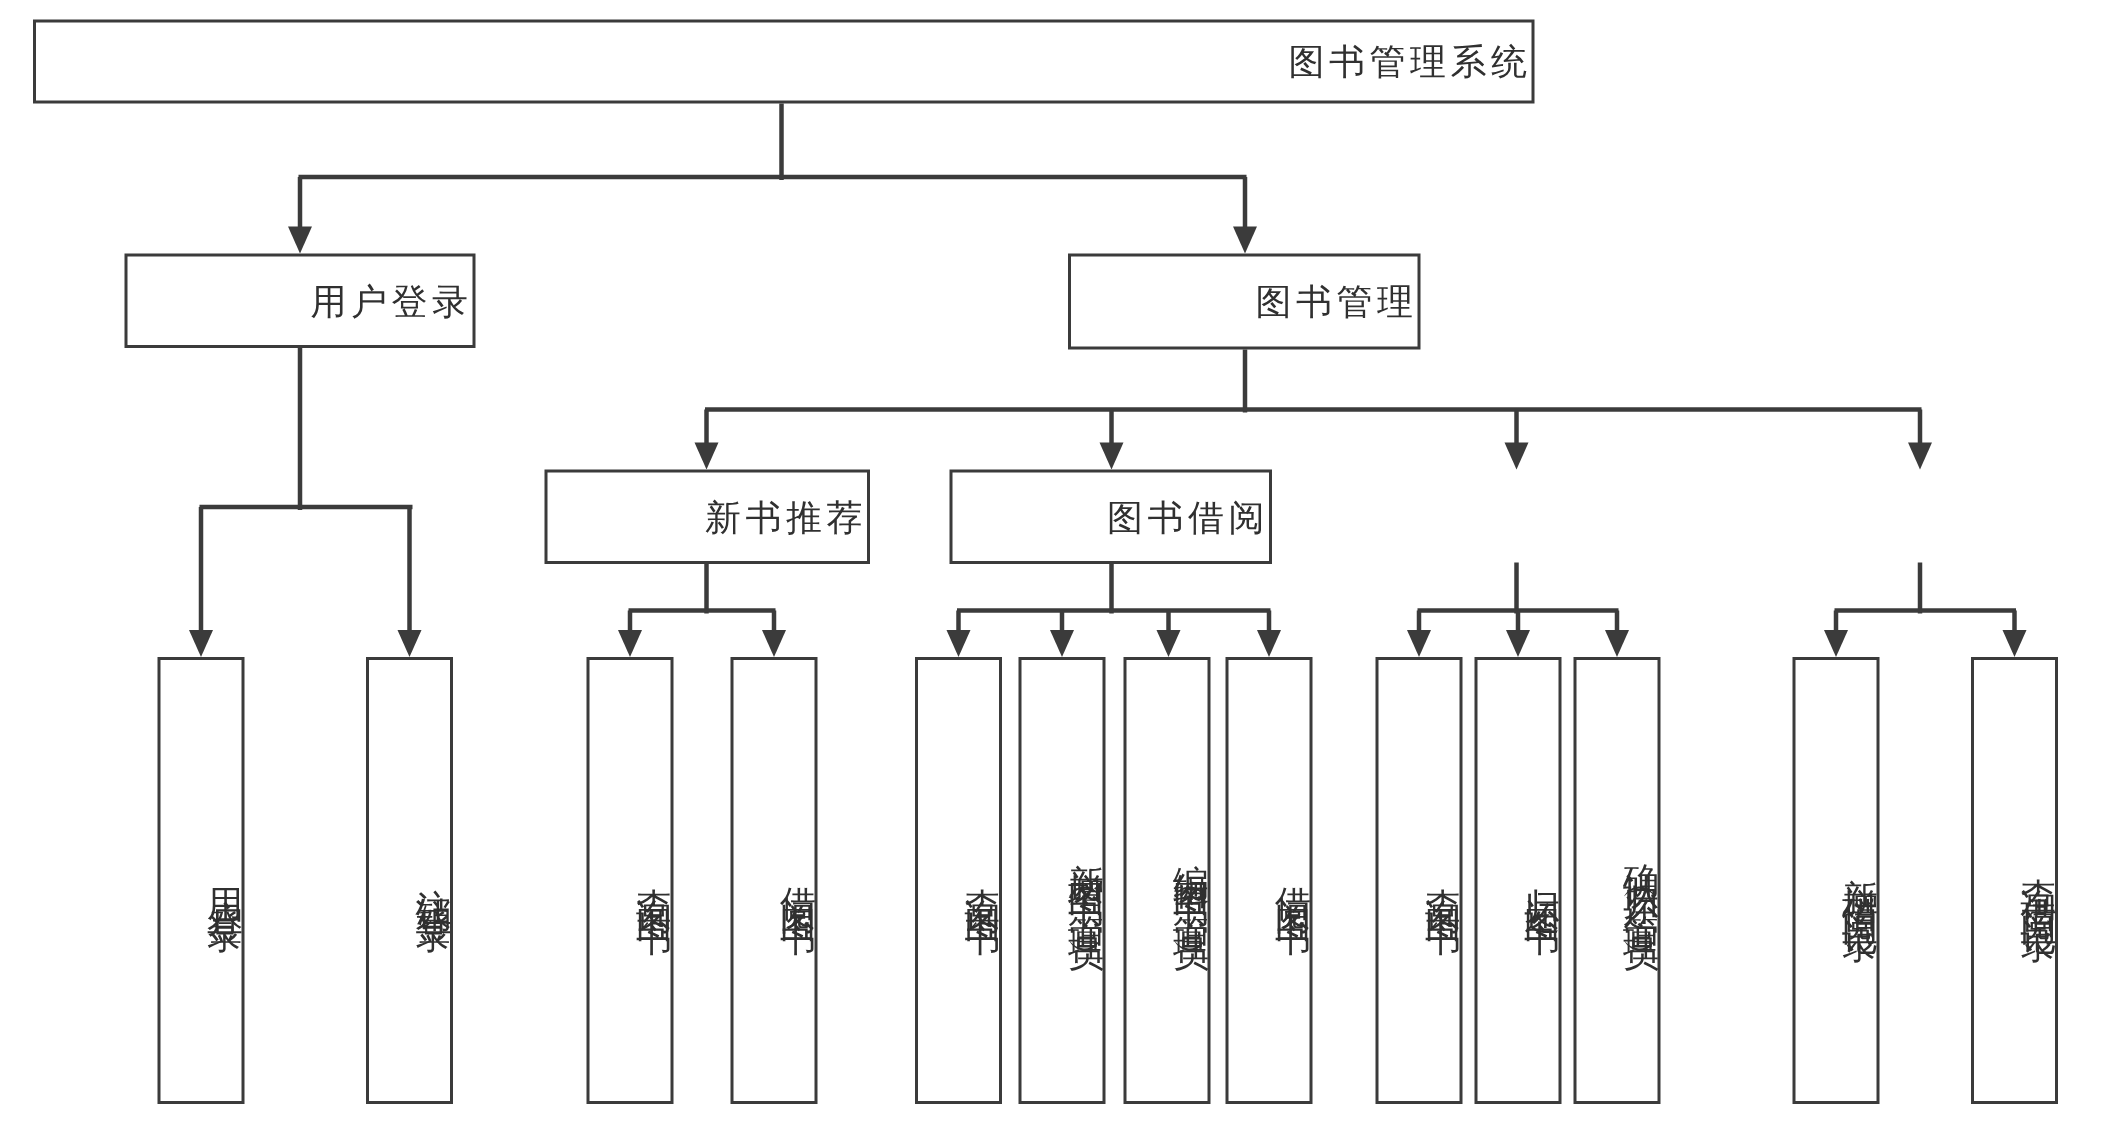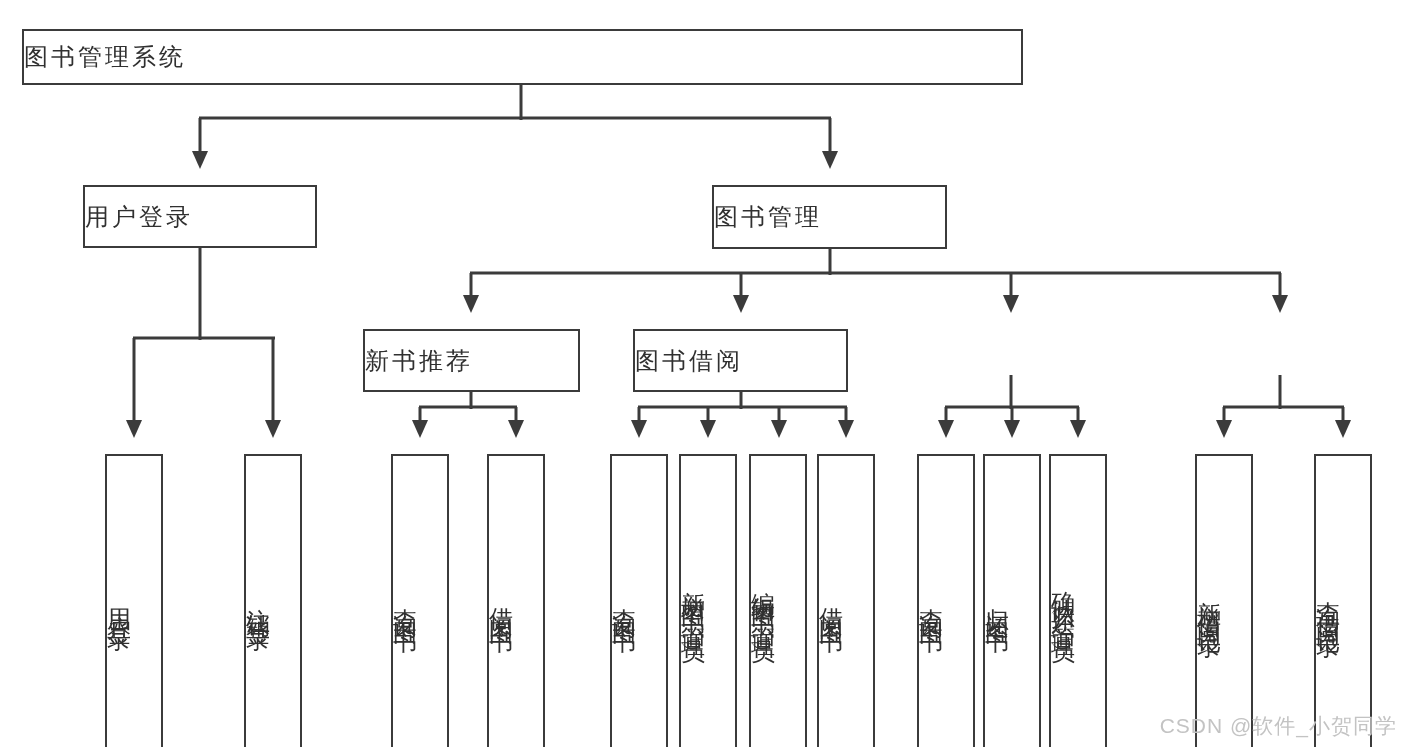--- a/index.html
+++ b/index.html
@@ -11,24 +11,23 @@
     overflow:hidden;
   }
   .connectors{position:absolute;left:0;top:0;z-index:1;}
   .node{
     position:absolute;
     box-sizing:border-box;
     border:2px solid #3b3b3b;
     background:#ffffff;
     display:flex;
     align-items:center;
-    justify-content:flex-start;
+    justify-content:flex-end;
     color:#303030;
     z-index:2;
-    margin-top:16px;
   }
   .hbox{font-size:24px;letter-spacing:3px;white-space:nowrap;}
   .vbox .vlabel{
     writing-mode:vertical-rl;
     text-orientation:mixed;
     font-size:24px;
     letter-spacing:7px;
     line-height:1;
   }
   .watermark{
@@ -168,15 +167,14 @@
     <span class="vlabel">确认归还（管理员）</span>
   </div>
 
   <div class="node vbox" style="left:1195px;top:438px;width:58px;height:298px;">
     <span class="vlabel">新增借阅记录</span>
   </div>
   <div class="node vbox" style="left:1314px;top:438px;width:58px;height:298px;">
     <span class="vlabel">查询借阅记录</span>
   </div>
 
-  <div class="watermark">CSDN @软件_小贺同学</div>
 
 </div>
 
 </body></html>

